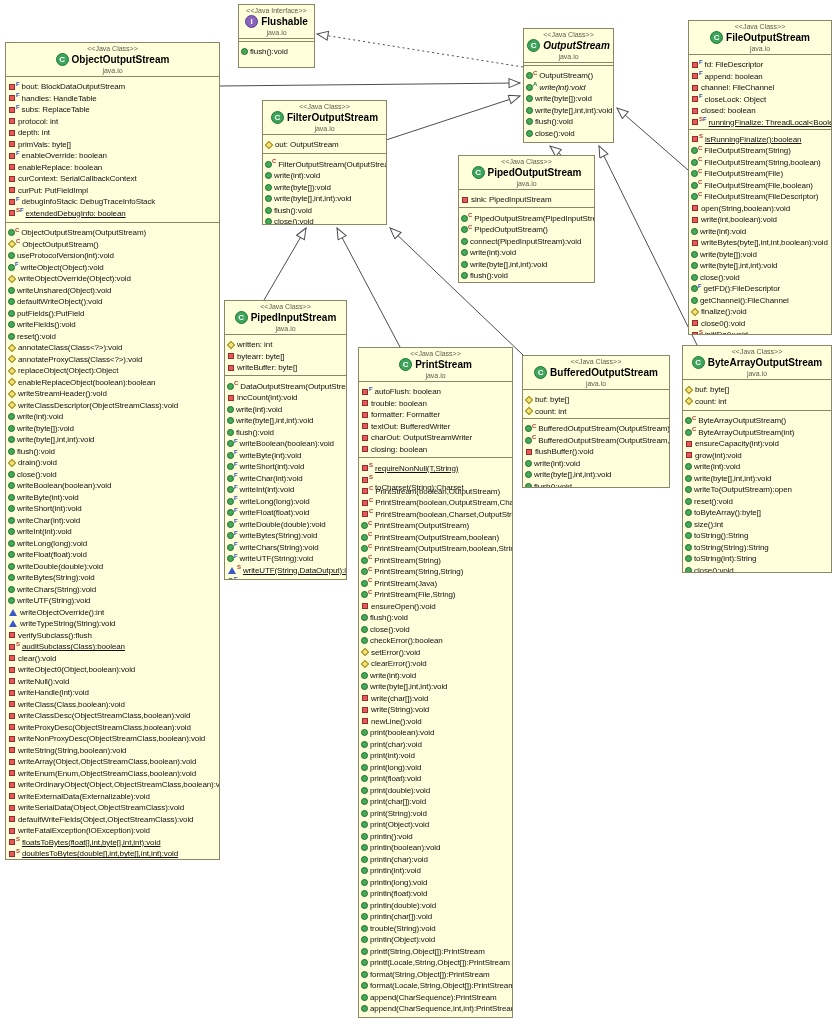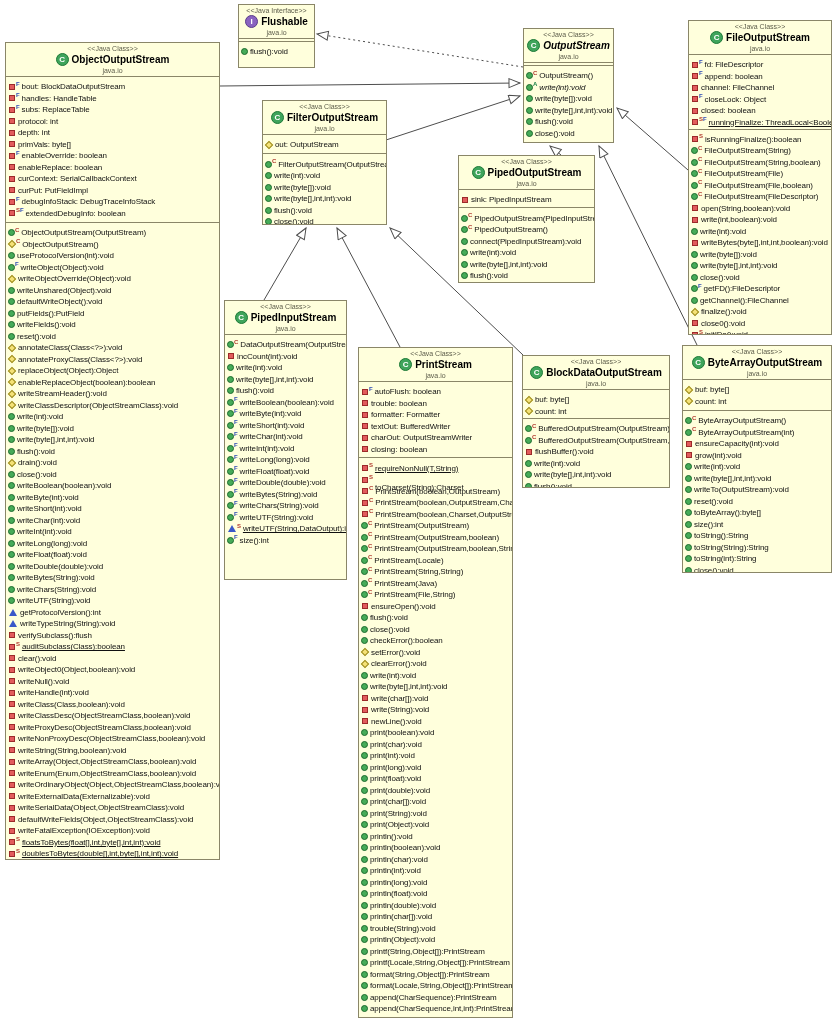--- a/index.html
+++ b/index.html
@@ -125,21 +125,21 @@
         </div>
         <div class="mrow">
           <span class="ic ic-r"></span>
           <span class="sup" style="color: rgb(46, 75, 181);">F</span>
           <span class="mtext">debugInfoStack: DebugTraceInfoStack</span>
         </div>
         <div class="mrow">
           <span class="ic ic-r"></span>
           <span class="sup" style="color: rgb(176, 58, 46);">S</span>
           <span class="sup" style="color: rgb(46, 75, 181);">F</span>
-          <span class="mtext" style="">extendedDebugInfo: boolean</span>
+          <span class="mtext" style="text-decoration: underline;">extendedDebugInfo: boolean</span>
         </div>
       </div>
       <div class="sec grow">
         <div class="mrow">
           <span class="ic ic-p"></span>
           <span class="sup" style="color: rgb(176, 58, 46);">C</span>
           <span class="mtext">ObjectOutputStream(OutputStream)</span>
         </div>
         <div class="mrow">
           <span class="ic ic-o"></span>
@@ -266,21 +266,21 @@
         <div class="mrow">
           <span class="ic ic-p"></span>
           <span class="mtext">writeChars(String):void</span>
         </div>
         <div class="mrow">
           <span class="ic ic-p"></span>
           <span class="mtext">writeUTF(String):void</span>
         </div>
         <div class="mrow">
           <span class="ic ic-k"></span>
-          <span class="mtext">getProtocolVersion():int</span>
+          <span class="mtext">writeObjectOverride():int</span>
         </div>
         <div class="mrow">
           <span class="ic ic-k"></span>
           <span class="mtext">writeTypeString(String):void</span>
         </div>
         <div class="mrow">
           <span class="ic ic-r"></span>
           <span class="mtext">verifySubclass():flush</span>
         </div>
         <div class="mrow">
@@ -531,21 +531,21 @@
           <span class="ic ic-r"></span>
           <span class="sup" style="color: rgb(176, 58, 46);">S</span>
           <span class="sup" style="color: rgb(46, 75, 181);">F</span>
           <span class="mtext" style="text-decoration: underline;">runningFinalize: ThreadLocal&lt;Boolean&gt;</span>
         </div>
       </div>
       <div class="sec grow">
         <div class="mrow">
           <span class="ic ic-r"></span>
           <span class="sup" style="color: rgb(176, 58, 46);">S</span>
-          <span class="mtext" style=" text-align: center;">isRunningFinalize():boolean</span>
+          <span class="mtext" style="text-decoration: underline; text-align: center;">isRunningFinalize():boolean</span>
         </div>
         <div class="mrow">
           <span class="ic ic-p"></span>
           <span class="sup" style="color: rgb(176, 58, 46);">C</span>
           <span class="mtext">FileOutputStream(String)</span>
         </div>
         <div class="mrow">
           <span class="ic ic-p"></span>
           <span class="sup" style="color: rgb(176, 58, 46);">C</span>
           <span class="mtext">FileOutputStream(String,boolean)</span>
@@ -619,20 +619,34 @@
     </div>
     <div class="cls" style="left: 224px; top: 300px; width: 123px; height: 280px;">
       <div class="hdr">
         <div class="stereo">&lt;&lt;Java Class&gt;&gt;</div>
         <div class="cname">
           <span class="cicon class">C</span>
           <span class="nm">PipedInputStream</span>
         </div>
         <div class="pkg">java.io</div>
       </div>
+      <div class="sec">
+        <div class="mrow">
+          <span class="ic ic-o"></span>
+          <span class="mtext">written: int</span>
+        </div>
+        <div class="mrow">
+          <span class="ic ic-r"></span>
+          <span class="mtext">bytearr: byte[]</span>
+        </div>
+        <div class="mrow">
+          <span class="ic ic-r"></span>
+          <span class="mtext">writeBuffer: byte[]</span>
+        </div>
+      </div>
       <div class="sec grow">
         <div class="mrow">
           <span class="ic ic-p"></span>
           <span class="sup" style="color: rgb(176, 58, 46);">C</span>
           <span class="mtext">DataOutputStream(OutputStream)</span>
         </div>
         <div class="mrow">
           <span class="ic ic-r"></span>
           <span class="mtext">incCount(int):void</span>
         </div>
@@ -788,21 +802,21 @@
           <span class="mtext">PrintStream(OutputStream,boolean)</span>
         </div>
         <div class="mrow">
           <span class="ic ic-p"></span>
           <span class="sup" style="color: rgb(176, 58, 46);">C</span>
           <span class="mtext">PrintStream(OutputStream,boolean,String)</span>
         </div>
         <div class="mrow">
           <span class="ic ic-p"></span>
           <span class="sup" style="color: rgb(176, 58, 46);">C</span>
-          <span class="mtext">PrintStream(Locale)</span>
+          <span class="mtext">PrintStream(String)</span>
         </div>
         <div class="mrow">
           <span class="ic ic-p"></span>
           <span class="sup" style="color: rgb(176, 58, 46);">C</span>
           <span class="mtext">PrintStream(String,String)</span>
         </div>
         <div class="mrow">
           <span class="ic ic-p"></span>
           <span class="sup" style="color: rgb(176, 58, 46);">C</span>
           <span class="mtext">PrintStream(Java)</span>
@@ -960,21 +974,21 @@
           <span class="ic ic-p"></span>
           <span class="mtext">append(char):PrintStream</span>
         </div>
       </div>
     </div>
     <div class="cls" style="left: 522px; top: 355px; width: 148px; height: 133px;">
       <div class="hdr">
         <div class="stereo">&lt;&lt;Java Class&gt;&gt;</div>
         <div class="cname">
           <span class="cicon class">C</span>
-          <span class="nm">BlockDataOutputStream</span>
+          <span class="nm">BufferedOutputStream</span>
         </div>
         <div class="pkg">java.io</div>
       </div>
       <div class="sec">
         <div class="mrow">
           <span class="ic ic-o"></span>
           <span class="mtext">buf: byte[]</span>
         </div>
         <div class="mrow">
           <span class="ic ic-o"></span>
@@ -1051,21 +1065,21 @@
         <div class="mrow">
           <span class="ic ic-p"></span>
           <span class="mtext">write(int):void</span>
         </div>
         <div class="mrow">
           <span class="ic ic-p"></span>
           <span class="mtext">write(byte[],int,int):void</span>
         </div>
         <div class="mrow">
           <span class="ic ic-p"></span>
-          <span class="mtext">writeTo(OutputStream):void</span>
+          <span class="mtext">writeTo(OutputStream):open</span>
         </div>
         <div class="mrow">
           <span class="ic ic-p"></span>
           <span class="mtext">reset():void</span>
         </div>
         <div class="mrow">
           <span class="ic ic-p"></span>
           <span class="mtext">toByteArray():byte[]</span>
         </div>
         <div class="mrow">

